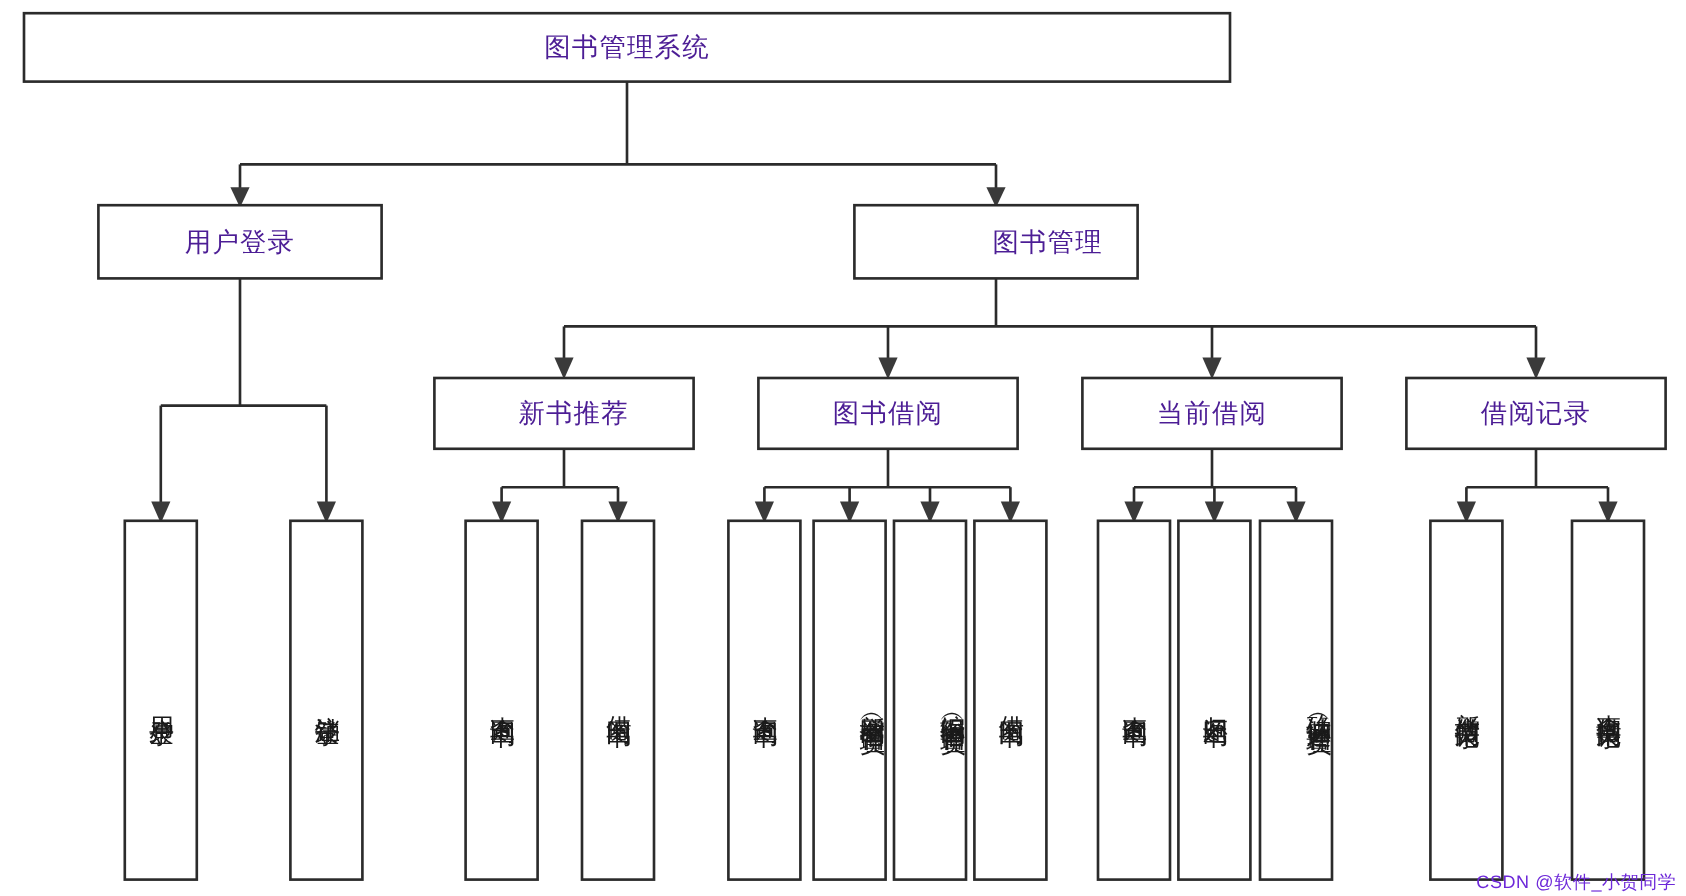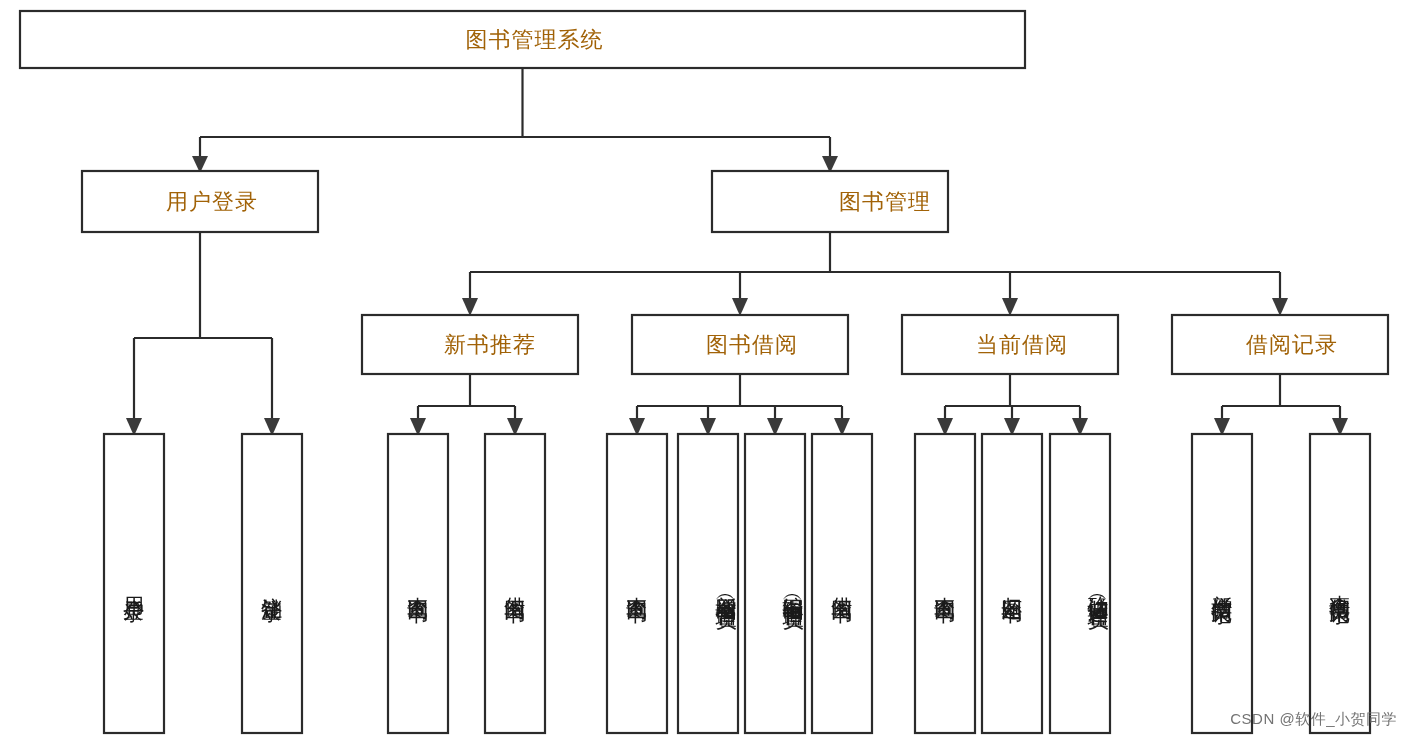--- a/index.html
+++ b/index.html
@@ -55,33 +55,32 @@
     white-space: nowrap;
     pointer-events: none;
     font-family: "Liberation Sans", "DejaVu Sans", sans-serif;
   }
   .hlabel-wrap {
     position: absolute;
     display: flex;
     align-items: center;
     justify-content: center;
     font-size: 22px;
-    color: #a16207;
+    color: #4c1d95;
     letter-spacing: 1px;
     white-space: nowrap;
     pointer-events: none;
     font-family: "Liberation Sans", "DejaVu Sans", sans-serif;
-    margin-left: 12px;
   }
   .watermark {
     position: absolute;
     right: 8px;
-    bottom: 18px;
+    bottom: 2px;
     font-size: 15px;
-    color: #737373;
+    color: #6d28d9;
     font-family: "Liberation Sans", "DejaVu Sans", sans-serif;
     white-space: nowrap;
     letter-spacing: 0.5px;
   }
 </style>
 </head>
 <body>
 
 <div id="diagram-root">
 

